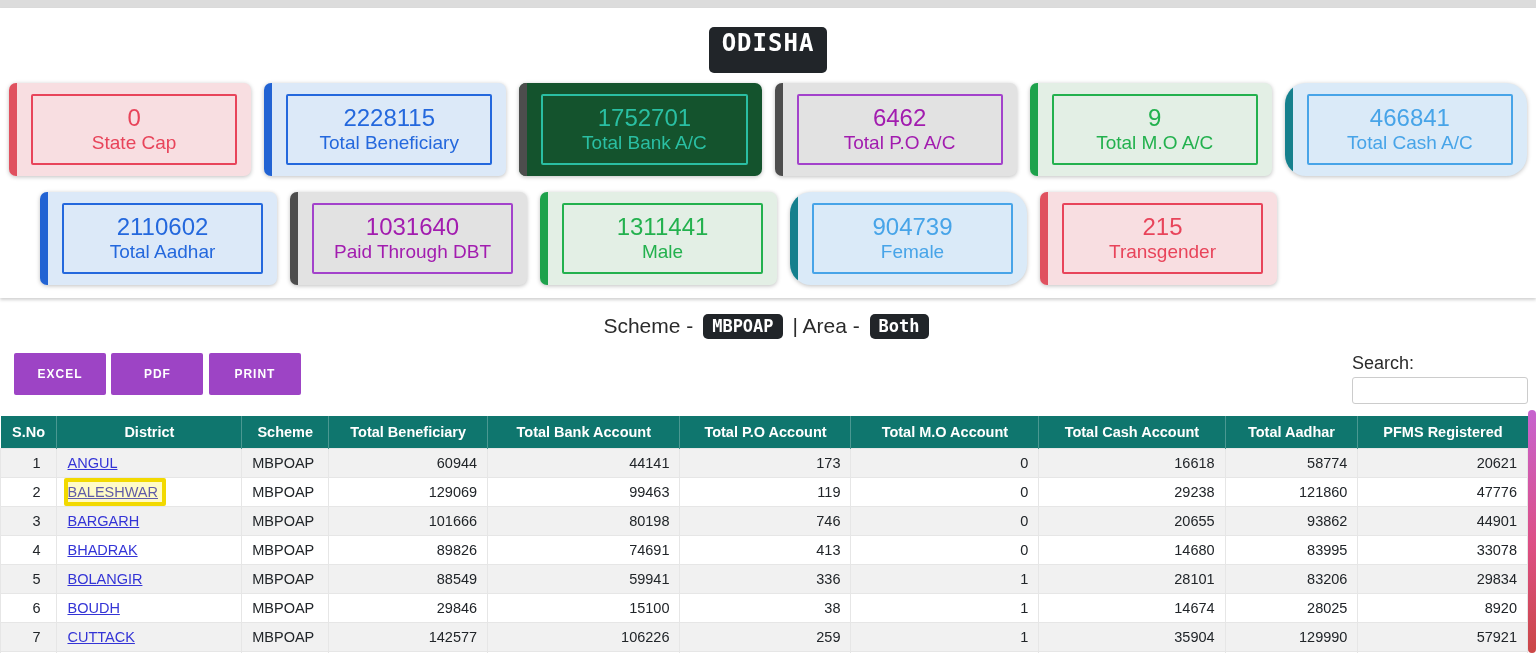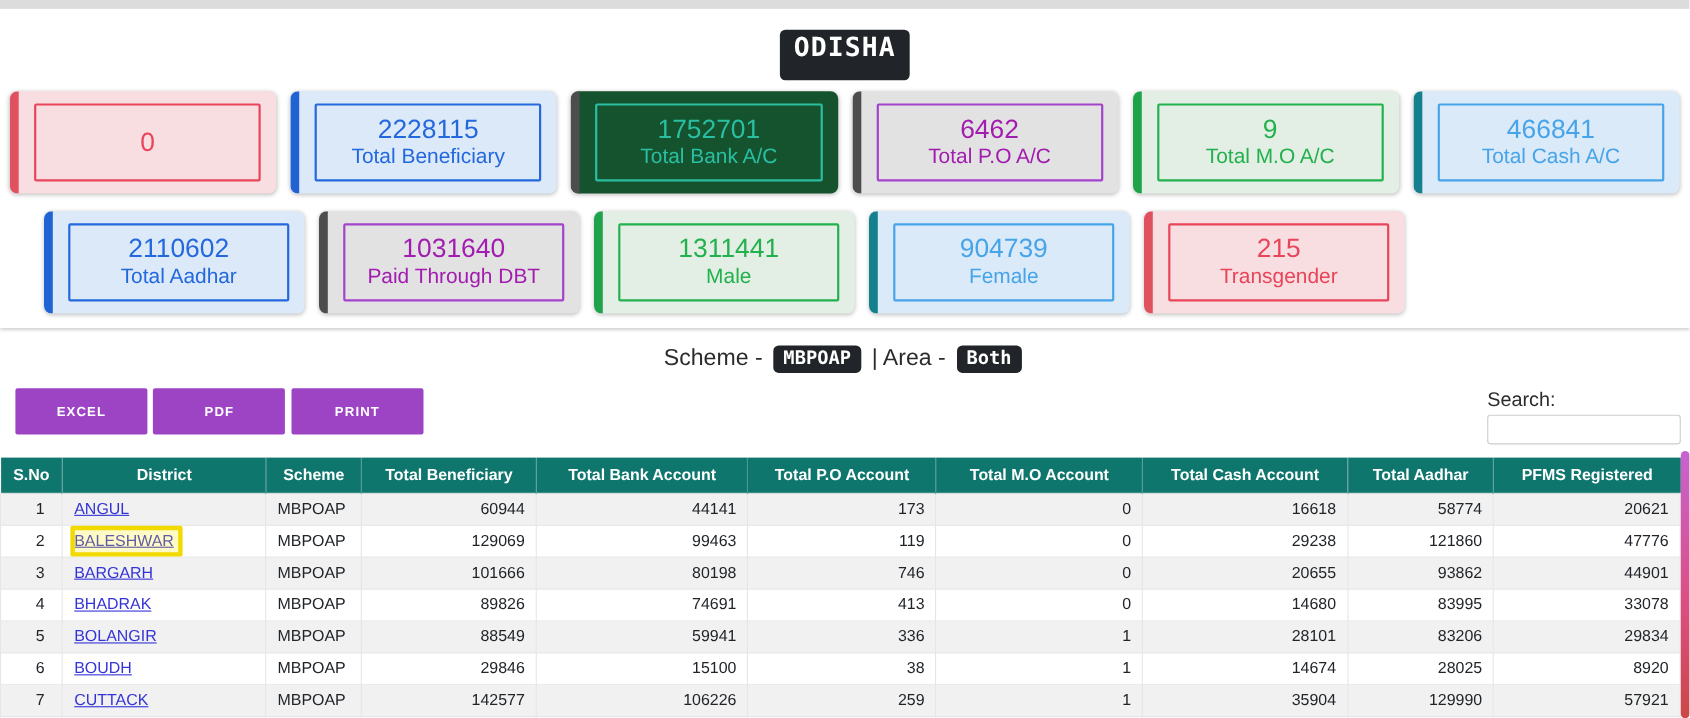--- a/index.html
+++ b/index.html
@@ -33,32 +33,32 @@
   .theme-blue .card-inner { border-color:#2468dd; color:#2468dd; }
   .theme-gray-teal  { background:#14532d; }
   .theme-gray-teal .card-bar   { background:#4d4d4d; }
   .theme-gray-teal .card-inner { border-color:#2abfa3; color:#2abfa3; }
   .theme-gray-purple{ background:#e2e2e2; }
   .theme-gray-purple .card-bar   { background:#4d4d4d; }
   .theme-gray-purple .card-inner { border-color:#a342cb; color:#a21caf; }
   .theme-green      { background:#e3efe5; }
   .theme-green .card-bar   { background:#1ea24c; }
   .theme-green .card-inner { border-color:#23b14e; color:#23b14e; }
-  .theme-sky        { background:#daeaf8; }
+  .theme-sky        { background:#daeaf8;border-radius:21px; }
   .theme-sky .card-bar   { background:#15808d; }
   .theme-sky .card-inner { border-color:#47a4e8; color:#47a4e8; }
 
   .scheme-line { text-align:center; font-size:21px; margin-top:16px; color:#2b2b2b; }
   .scheme-badge { display:inline-block; background:#212529; color:#fff;
                   font-family:"DejaVu Sans Mono","Liberation Mono",monospace; font-weight:bold;
                   font-size:17px; padding:2px 9px 3px; border-radius:5px; vertical-align:1px; margin:0 4px; }
 
   .toolbar { display:flex; justify-content:space-between; align-items:flex-start;
              margin:14px 8px 0 14px; height:52px; }
-  .btn { display:inline-block; width:120px; height:42px; line-height:42px; text-align:center;
+  .btn { display:inline-block; width:92px; height:42px; line-height:42px; text-align:center;
          background:#9d44c5; color:#fff; font-size:12px; font-weight:bold; letter-spacing:1px;
          border:none; border-radius:2px; margin-right:1px; cursor:pointer;
          font-family:"Liberation Sans",sans-serif; }
   .search-box { width:176px; }
   .search-label { font-size:18px; margin-bottom:3px; color:#2b2b2b; }
   .search-input { width:100%; height:27px; border:1px solid #ccc; border-radius:3px; padding:0 6px; font-size:14px; }
 
   .table-wrap { position:relative; margin-top:11px; margin-right:8px; }
   table { width:100%; border-collapse:collapse; table-layout:fixed; }
   thead th { background:#0f766e; color:#fff; font-weight:600; font-size:14.5px;
@@ -87,20 +87,21 @@
 
 <div class="cards-panel">
   <div class="hero">
     <span class="title-badge">ODISHA</span>
   </div>
   <div class="cards-grid row1" id="cards-row1" style="margin-top:10px;">
       <div class="stat-card theme-red">
         <div class="card-bar"></div>
         <div class="card-inner">
           <div class="card-value">0</div>
+          <div class="card-label">State Cap</div>
         </div>
       </div>
       <div class="stat-card theme-blue">
         <div class="card-bar"></div>
         <div class="card-inner">
           <div class="card-value">2228115</div>
           <div class="card-label">Total Beneficiary</div>
         </div>
       </div>
       <div class="stat-card theme-gray-teal">

